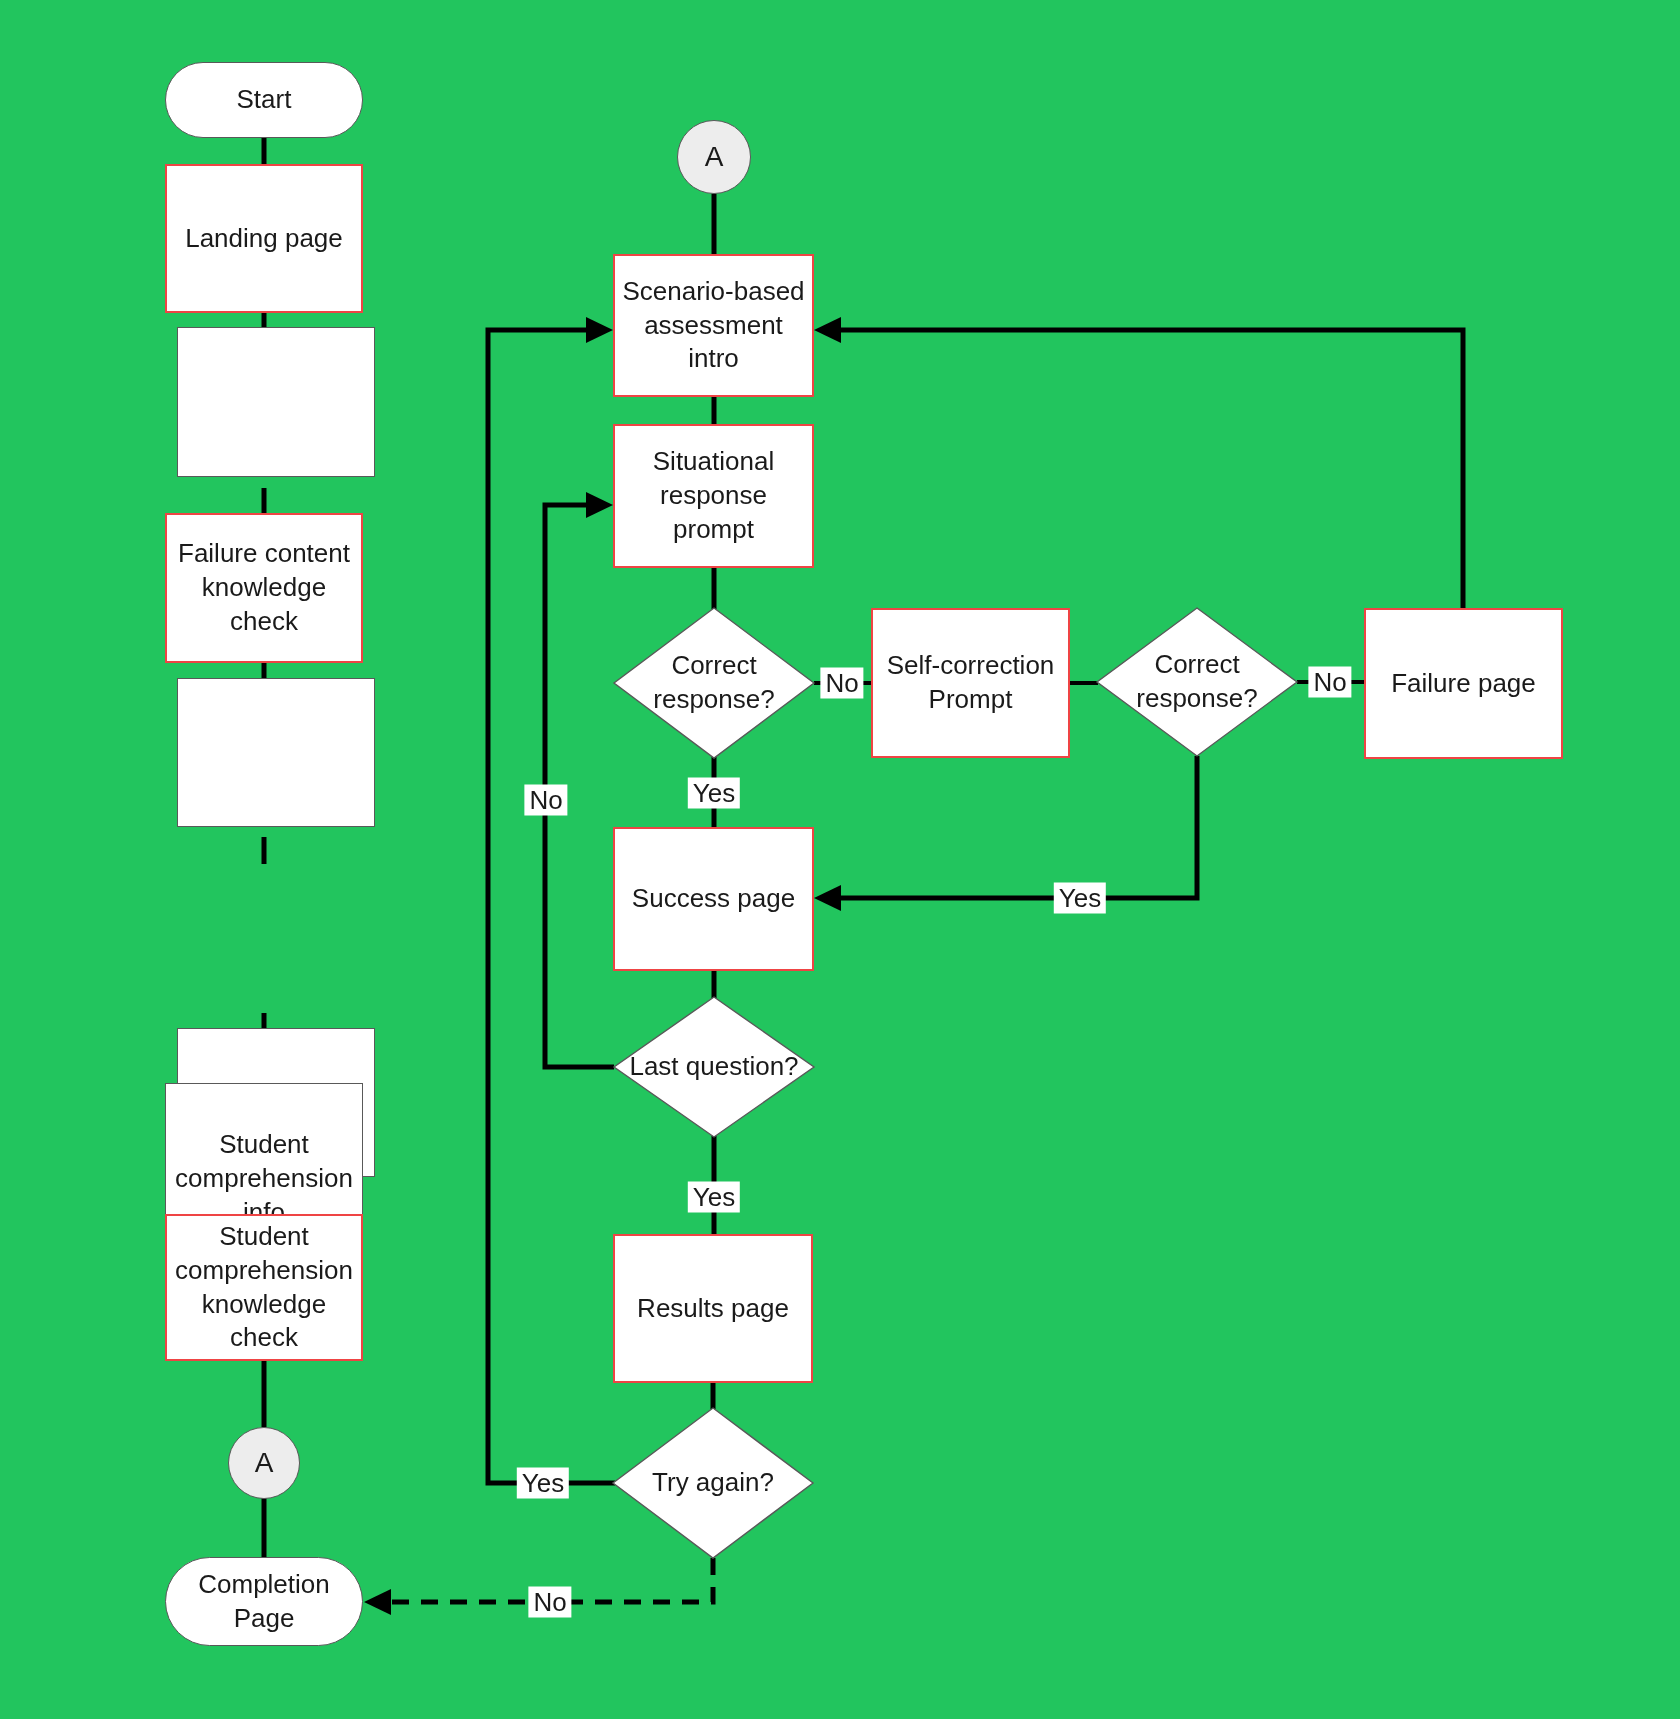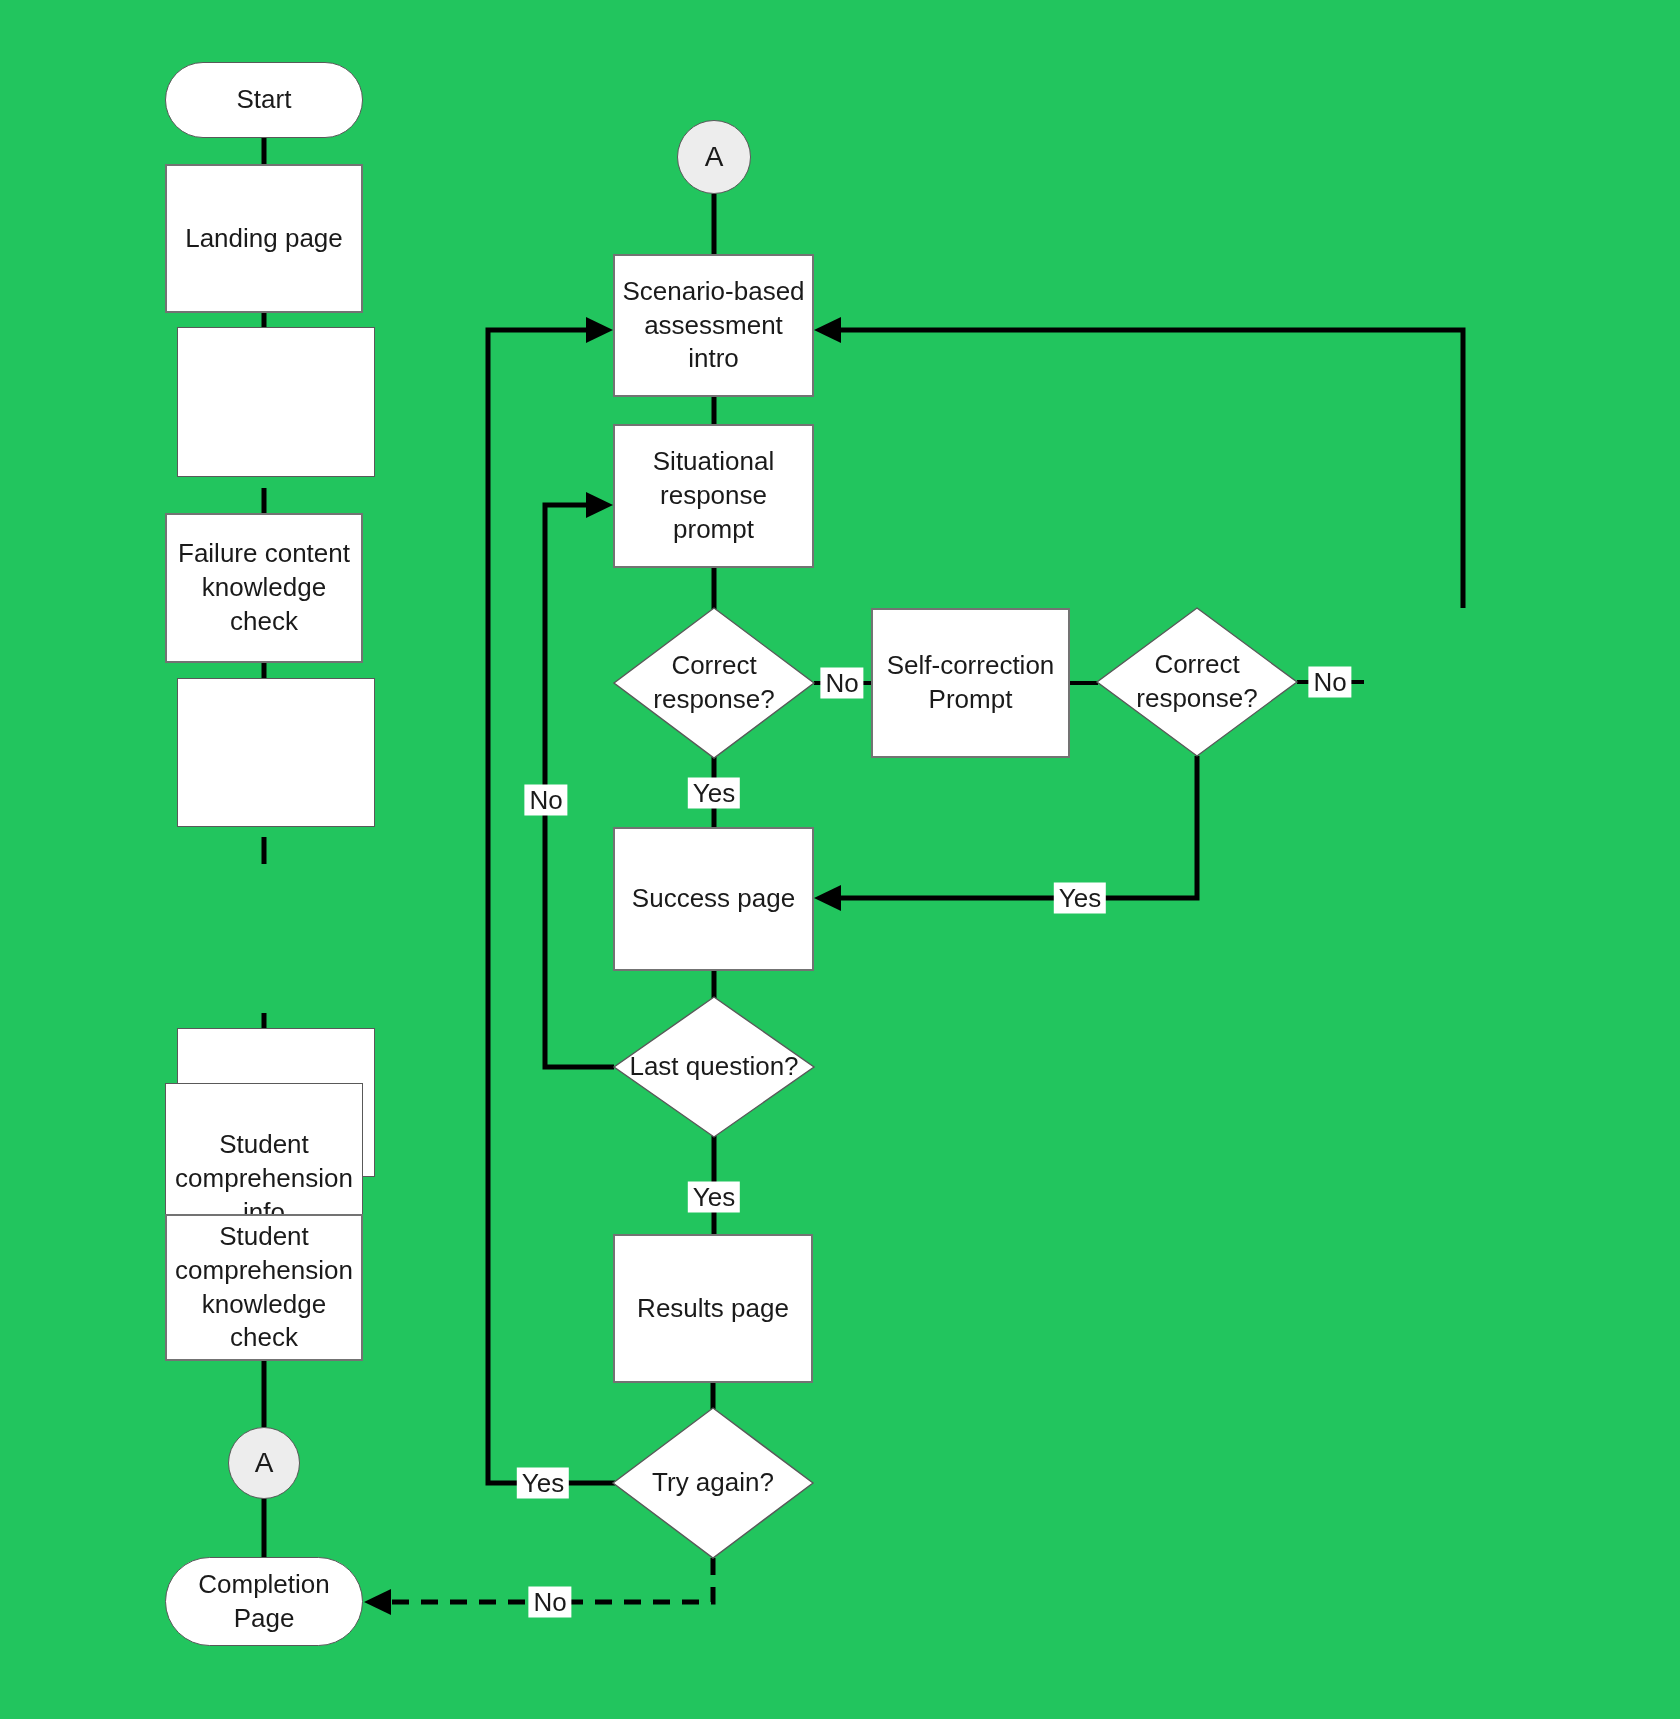--- a/index.html
+++ b/index.html
@@ -6,21 +6,21 @@
   #canvas{
     position:relative;width:1680px;height:1719px;background:#22c55e;
     font-family:"Liberation Sans", sans-serif;color:#1a1a1a;overflow:hidden;
   }
   #wires{position:absolute;left:0;top:0;width:1680px;height:1719px;}
   .shape{
     position:absolute;display:flex;align-items:center;justify-content:center;
     text-align:center;font-size:26px;line-height:1.3;background:#ffffff;
     box-sizing:border-box;
   }
-  .rect{border:2px solid #737373;}
+  .rect{border:2px solid #ef4444;}
   .thin{border:1.4px solid #595959;}
   .stadium{border:1.6px solid #595959;border-radius:45px;}
   .circle{border:1.6px solid #595959;border-radius:50%;background:#ededed;font-size:28px;}
   .shadowpage{
     position:absolute;background:#ffffff;border:1.6px solid #595959;box-sizing:border-box;
   }
   .dlabel{ 
     position:absolute;display:flex;align-items:center;justify-content:center;
     text-align:center;font-size:26px;line-height:1.3;background:transparent;
   }
@@ -155,20 +155,23 @@
   </div>
 
   <div class="shape rect" style="left:871px;top:608px;width:199px;height:150px">
     <span>Self-correction Prompt</span>
   </div>
 
   <div class="dlabel" style="left:1107px;top:608px;width:180px;height:148px">
     <span>Correct response?</span>
   </div>
 
+  <div class="shape rect" style="left:1364px;top:608px;width:199px;height:151px">
+    <span>Failure page</span>
+  </div>
 
   <div class="elabel" style="left:842px;top:683px">No</div>
   <div class="elabel" style="left:714px;top:793px">Yes</div>
   <div class="elabel" style="left:1330px;top:682px">No</div>
   <div class="elabel" style="left:1080px;top:898px">Yes</div>
   <div class="elabel" style="left:546px;top:800px">No</div>
   <div class="elabel" style="left:714px;top:1197px">Yes</div>
   <div class="elabel" style="left:543px;top:1483px">Yes</div>
   <div class="elabel" style="left:550px;top:1602px">No</div>
 

